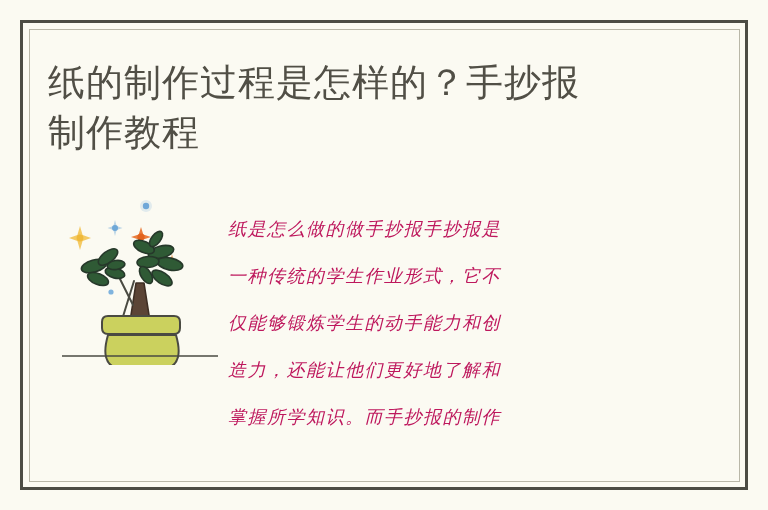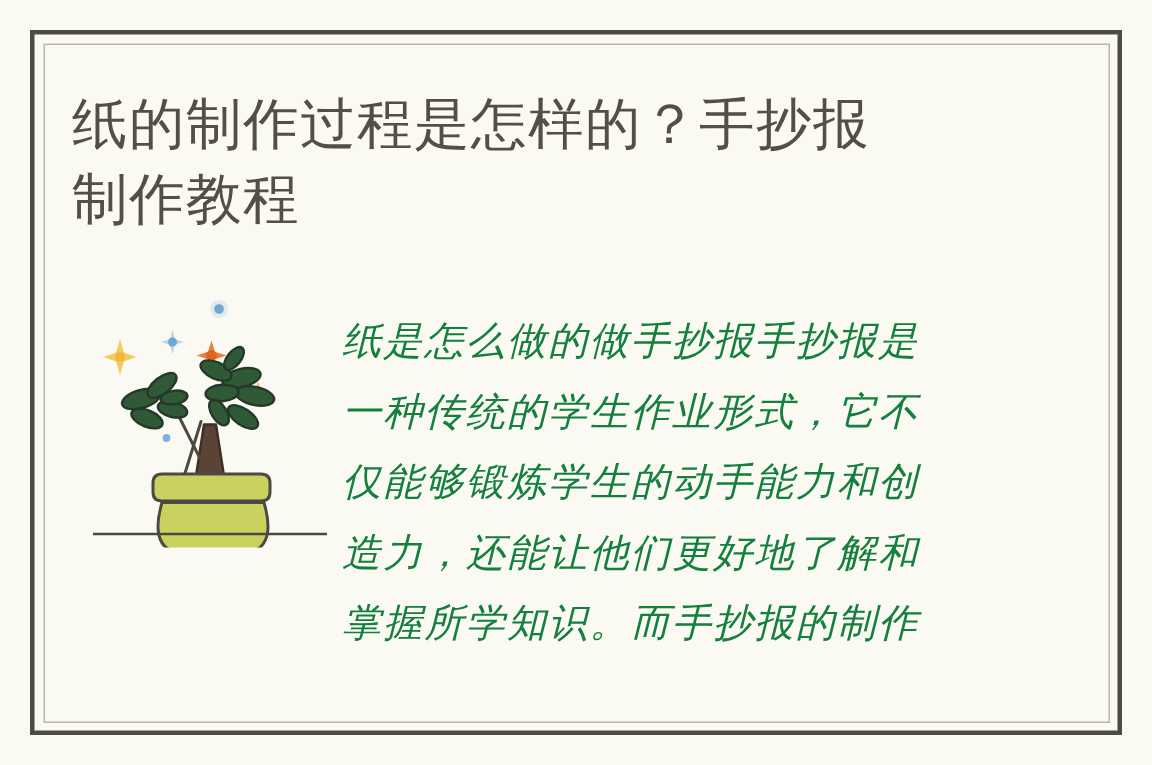--- a/index.html
+++ b/index.html
@@ -67,24 +67,24 @@
   .illustration svg {
     display: block;
   }
 
   
   .bodytext {
     position: absolute;
     left: 228px;
     top: 206px;
     width: 420px;
-    font-size: 26px;
+    font-size: 18px;
     line-height: 47px;
-    color: #15803d;
-    font-family: Liberation Mono, monospace;
+    color: #be185d;
+    font-family: Liberation Sans, sans-serif;
     font-style: italic;
     letter-spacing: 1.5px;
     white-space: pre-line;
   }
 </style>
 </head>
 <body>
 
 <div id="page">
 

